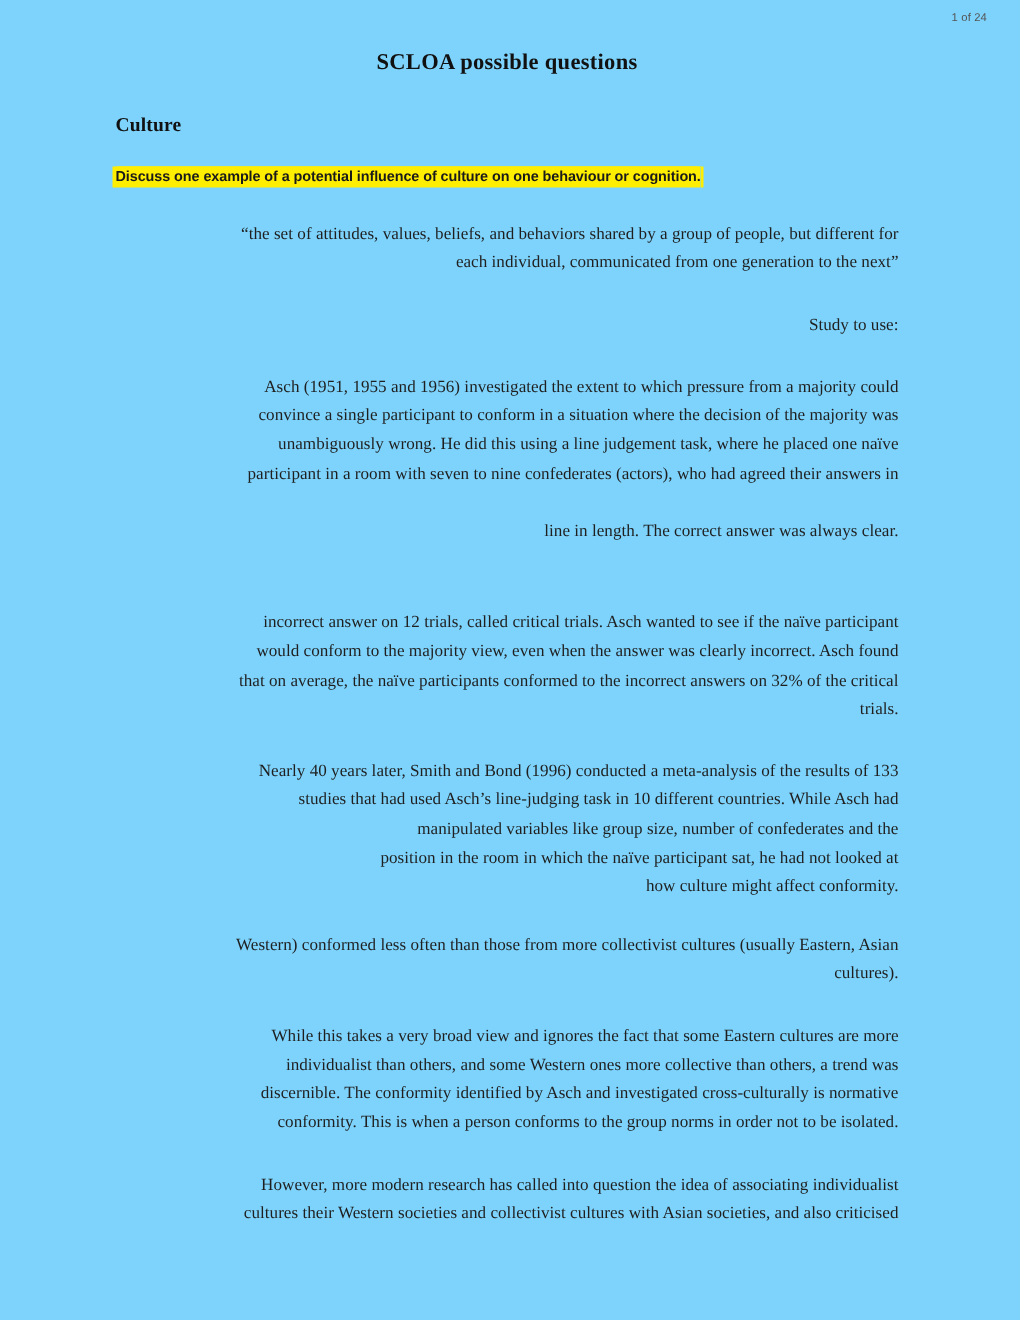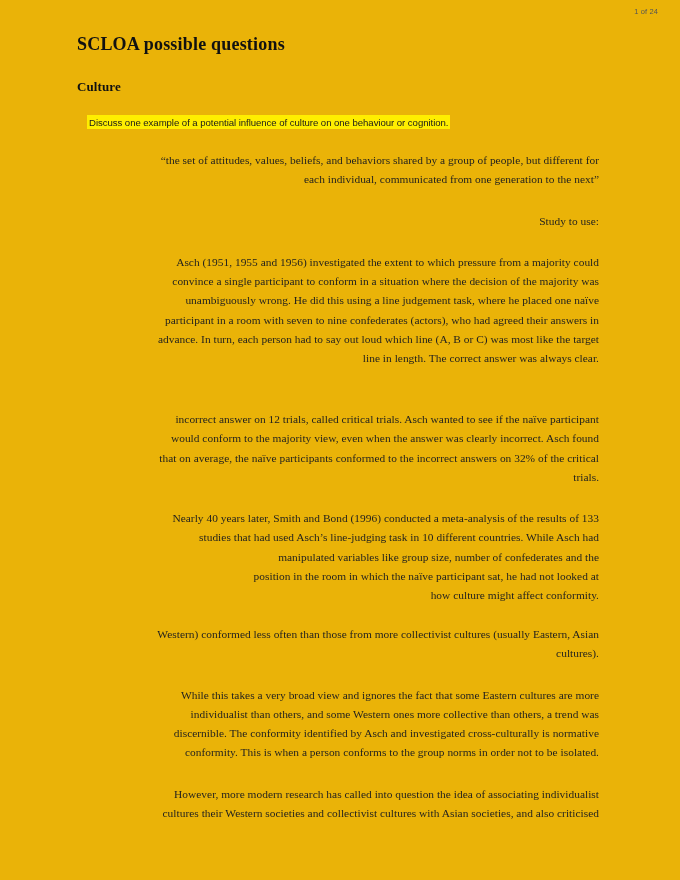--- a/index.html
+++ b/index.html
@@ -14,21 +14,21 @@
     position: relative;
     font-family: "Liberation Serif", "DejaVu Serif", serif;
     color: #1c1c1c;
     overflow: hidden;
   }
 
   .page {
     position: relative;
     width: 680px;
     height: 880px;
-    background: #eab308;
+    background: #7dd3fc;
     box-sizing: border-box;
   }
 
   .page-indicator {
     position: absolute;
     top: 7px;
     right: 22px;
     font-family: "Liberation Sans", "DejaVu Sans", sans-serif;
     font-size: 7.5px;
     color: #555555;
@@ -36,21 +36,22 @@
   }
 
   .content {
     position: absolute;
     left: 77px;
     top: 34px;
     width: 522px;
   }
 
   .doc-title {
-    font-size: 18px;
+    text-align: center;
+    font-size: 15px;
     font-weight: bold;
     font-family: "Liberation Serif", "DejaVu Serif", serif;
     color: #111111;
     margin: 0 0 24px 0;
     letter-spacing: 0.2px;
   }
 
   .section-heading {
     font-size: 13px;
     font-weight: bold;
@@ -63,23 +64,24 @@
   .sub-heading {
     font-size: 11.5px;
     font-weight: bold;
     font-family: "Liberation Serif", "DejaVu Serif", serif;
     color: #111111;
     margin: 0 0 11px 0;
   }
 
   .highlight-line {
     display: block;
-    margin: 0 0 22px 12px;
+    margin: 0 0 22px 0;
     font-size: 0;
     line-height: 0;
+    font-weight: bold;
   }
   .highlight-line .hl-text {
     display: inline;
     font-family: "Liberation Sans", "DejaVu Sans", sans-serif;
     font-size: 9.6px;
     line-height: 15px;
     color: #1a1a1a;
     background: #ffee00;
     box-shadow: 2px 0 0 #ffee00, -2px 0 0 #ffee00;
     padding: 1.5px 0;
@@ -126,21 +128,21 @@
     <p class="body-text gap-lg">
       <span>Study to use:</span>
     </p>
 
 
     <p class="body-text gap-lg">
       <span>Asch (1951, 1955 and 1956) investigated the extent to which pressure from a majority could</span><br>
       <span>convince a single participant to conform in a situation where the decision of the majority was</span><br>
       <span>unambiguously wrong. He did this using a line judgement task, where he placed one naïve</span><br>
       <span>participant in a room with seven to nine confederates (actors), who had agreed their answers in</span><br>
-      <span>advance. In turn, each person had to say out loud which line (A, B or C) was most like the target</span><br>
+      <br>
       <span>line in length. The correct answer was always clear.</span>
     </p>
 
     <p class="body-text gap-lg">
       <br>
       <span>incorrect answer on 12 trials, called critical trials. Asch wanted to see if the naïve participant</span><br>
       <span>would conform to the majority view, even when the answer was clearly incorrect. Asch found</span><br>
       <span>that on average, the naïve participants conformed to the incorrect answers on 32% of the critical</span><br>
       <span>trials.</span>
     </p>

